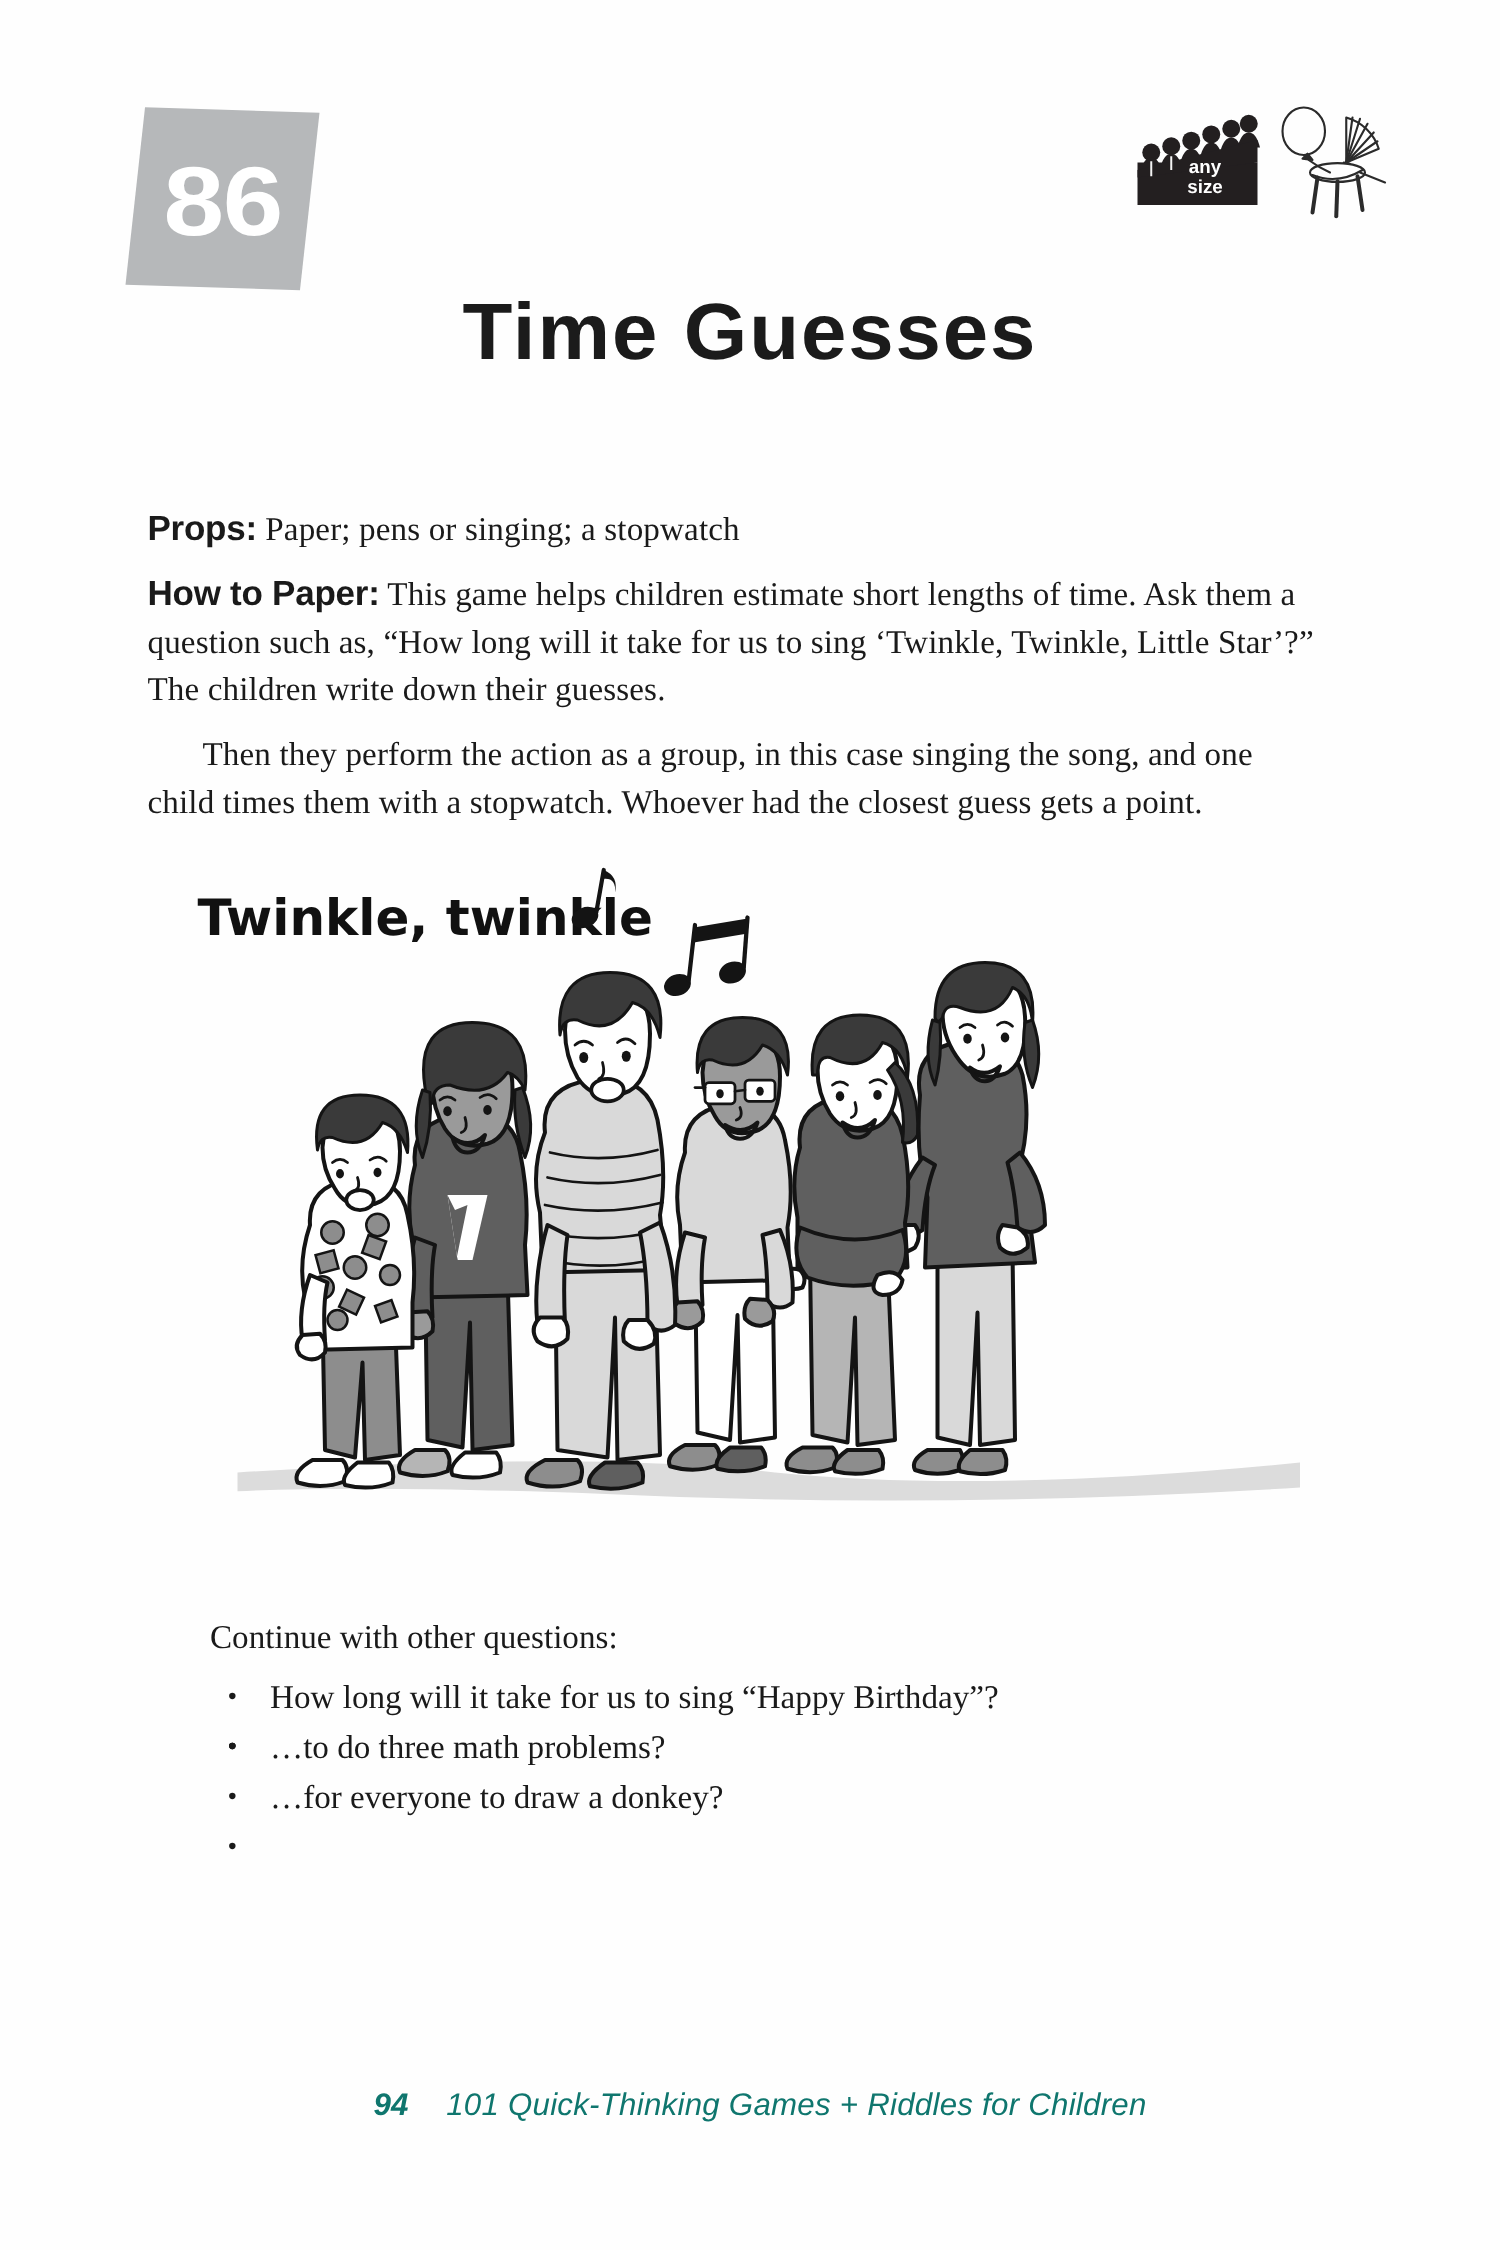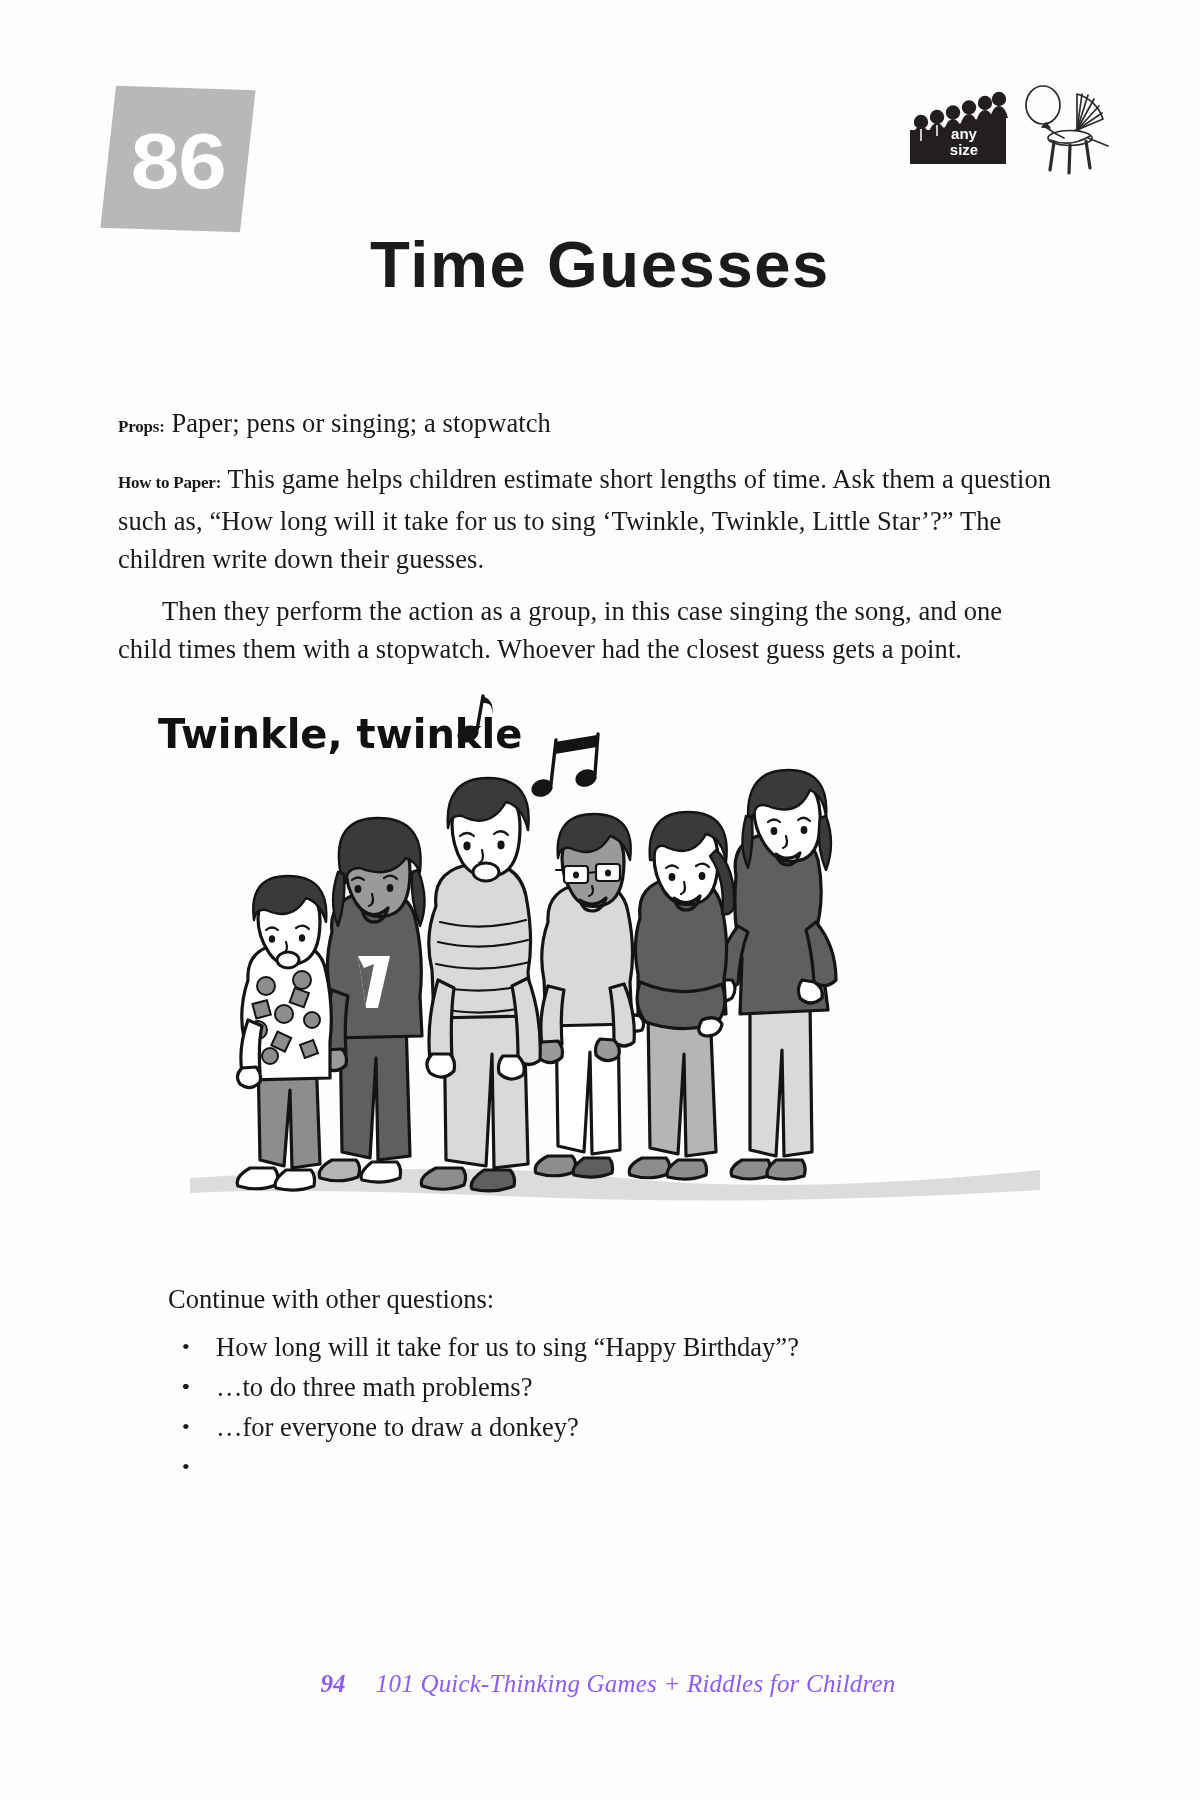--- a/index.html
+++ b/index.html
@@ -102,23 +102,23 @@
   }
   .para {
     font-size: 26.5px;
     line-height: 38px;
     text-align: left;
     margin: 0 0 20px 0;
     letter-spacing: 0.1px;
   }
   .para.tight { margin-bottom: 14px; }
   .para .lead {
-    font-family: Liberation Serif, serif;
+    font-family: Liberation Sans, sans-serif;
     font-weight: 700;
-    font-size: 17px;
+    font-size: 28px;
     letter-spacing: -0.2px;
   }
   .indent { text-indent: 44px; }
 
   
   .illustration {
     position: absolute;
     left: 150px;
     top: 690px;
     width: 920px;
@@ -136,21 +136,21 @@
   
   .lower {
     position: absolute;
     left: 168px;
     top: 1280px;
     width: 900px;
   }
   .lead-in {
     font-size: 26.5px;
     line-height: 38px;
-    margin: 0 0 10px 0;
+    margin: 10px 0 10px 0;
   }
   ul.questions {
     list-style: none;
     margin: 0;
     padding: 0;
   }
   ul.questions li {
     position: relative;
     font-size: 26.5px;
     line-height: 38px;
@@ -165,24 +165,24 @@
     line-height: 38px;
   }
 
   
   .footer {
     position: absolute;
     left: 16px;
     right: 0;
     top: 1670px;
     text-align: center;
-    font-family: Liberation Serif, serif;
+    font-family: Liberation Sans, sans-serif;
     font-style: italic;
     font-size: 25px;
-    color: #8b5cf6;
+    color: #0f766e;
     letter-spacing: 0.2px;
   }
   .footer .pagenum {
     font-weight: 700;
     margin-right: 30px;
   }
   .footer .bookname { font-weight: 400; }
 </style>
 </head>
 <body>

